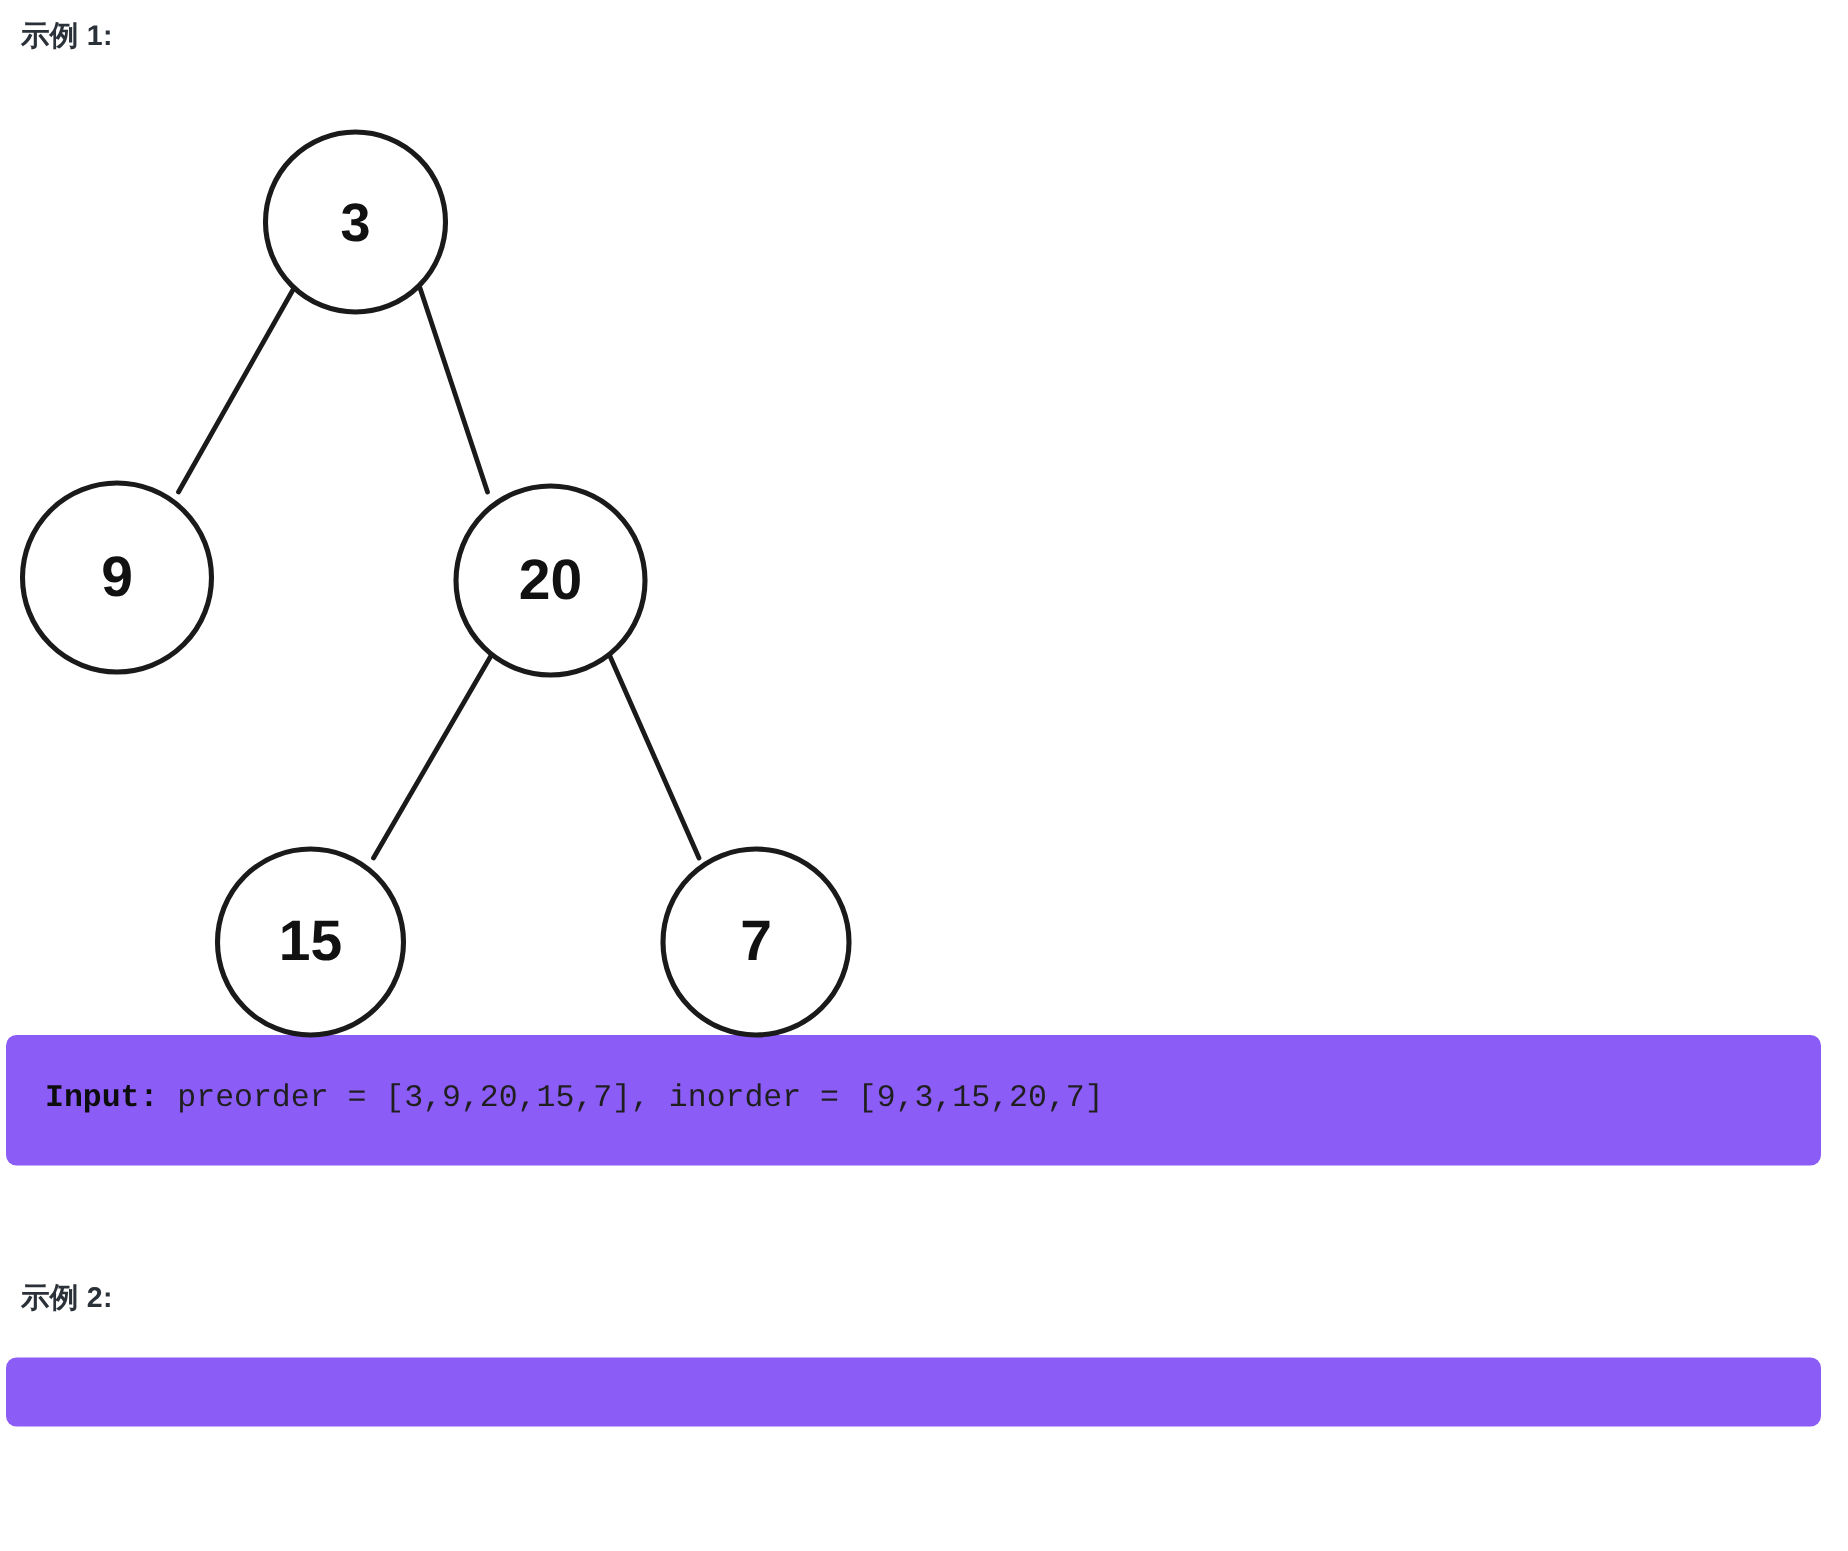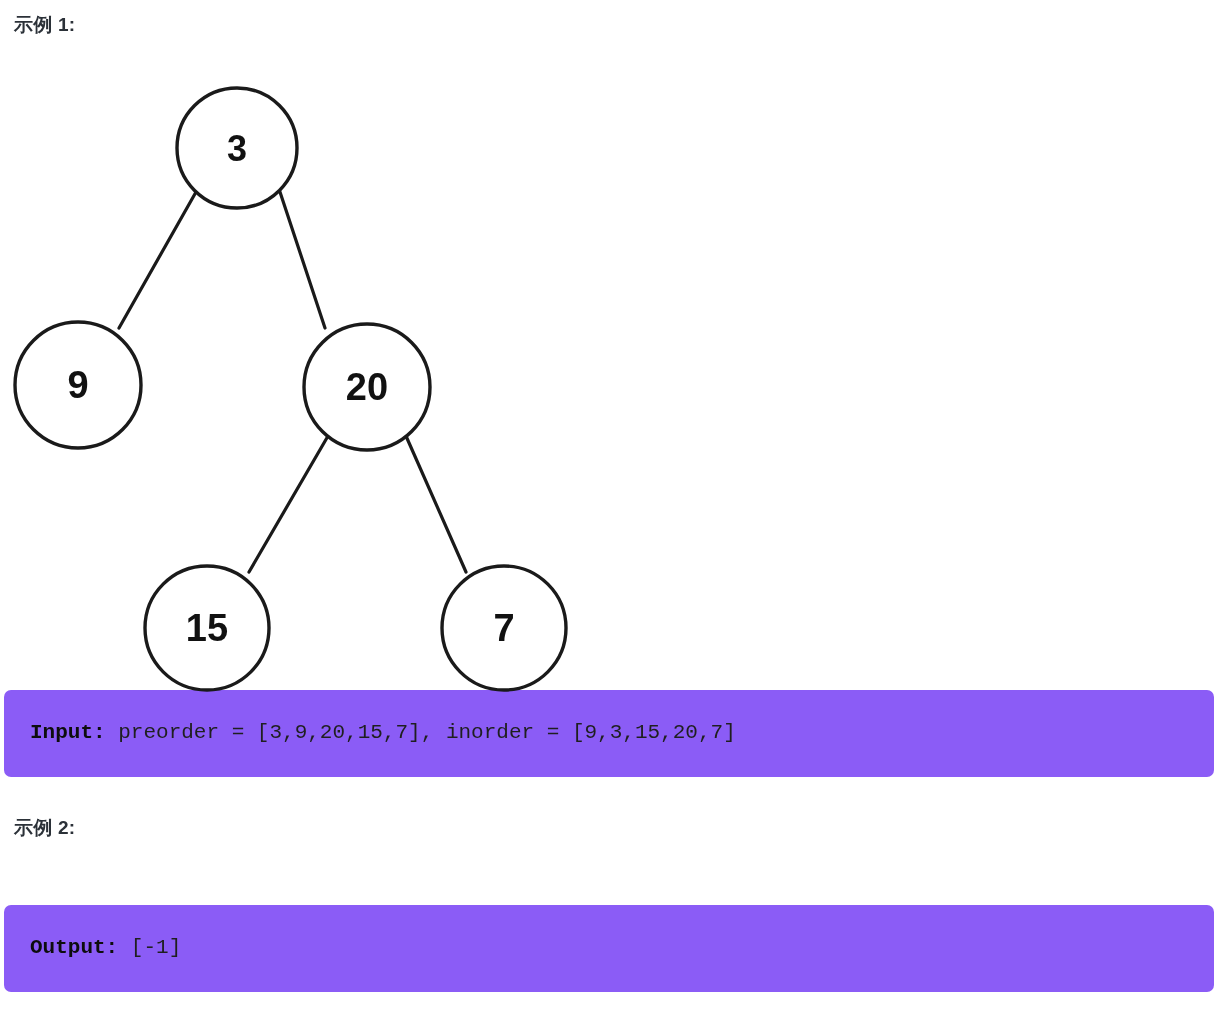--- a/index.html
+++ b/index.html
@@ -32,21 +32,21 @@
     position: absolute;
     left: 14px;
     font-size: 19px;
     font-weight: 700;
     letter-spacing: 0.2px;
     color: #2b3138;
     white-space: nowrap;
     line-height: 1;
   }
   #heading-1 { top: 15px; }
-  #heading-2 { top: 818px; }
+  #heading-2 { top: 856px; }
 
   
   .tree-figure {
     position: absolute;
     left: 0;
     top: 70px;
     width: 640px;
     height: 625px;
   }
   .tree-figure svg {
@@ -131,16 +131,15 @@
     </svg>
   </div>
 
   <div id="code-block-1" class="code-block">
     <div class="code-line"><span class="code-label">Input:</span><span class="code-value"> preorder = [3,9,20,15,7], inorder = [9,3,15,20,7]</span></div>
   </div>
 
   <div id="heading-2" class="example-heading">示例 2:</div>
 
   <div id="code-block-2" class="code-block">
-    <div class="code-line"><span class="code-label">Output:</span><span class="code-value"> [-1]</span></div>
   </div>
 
 </div>
 
 </body></html>

